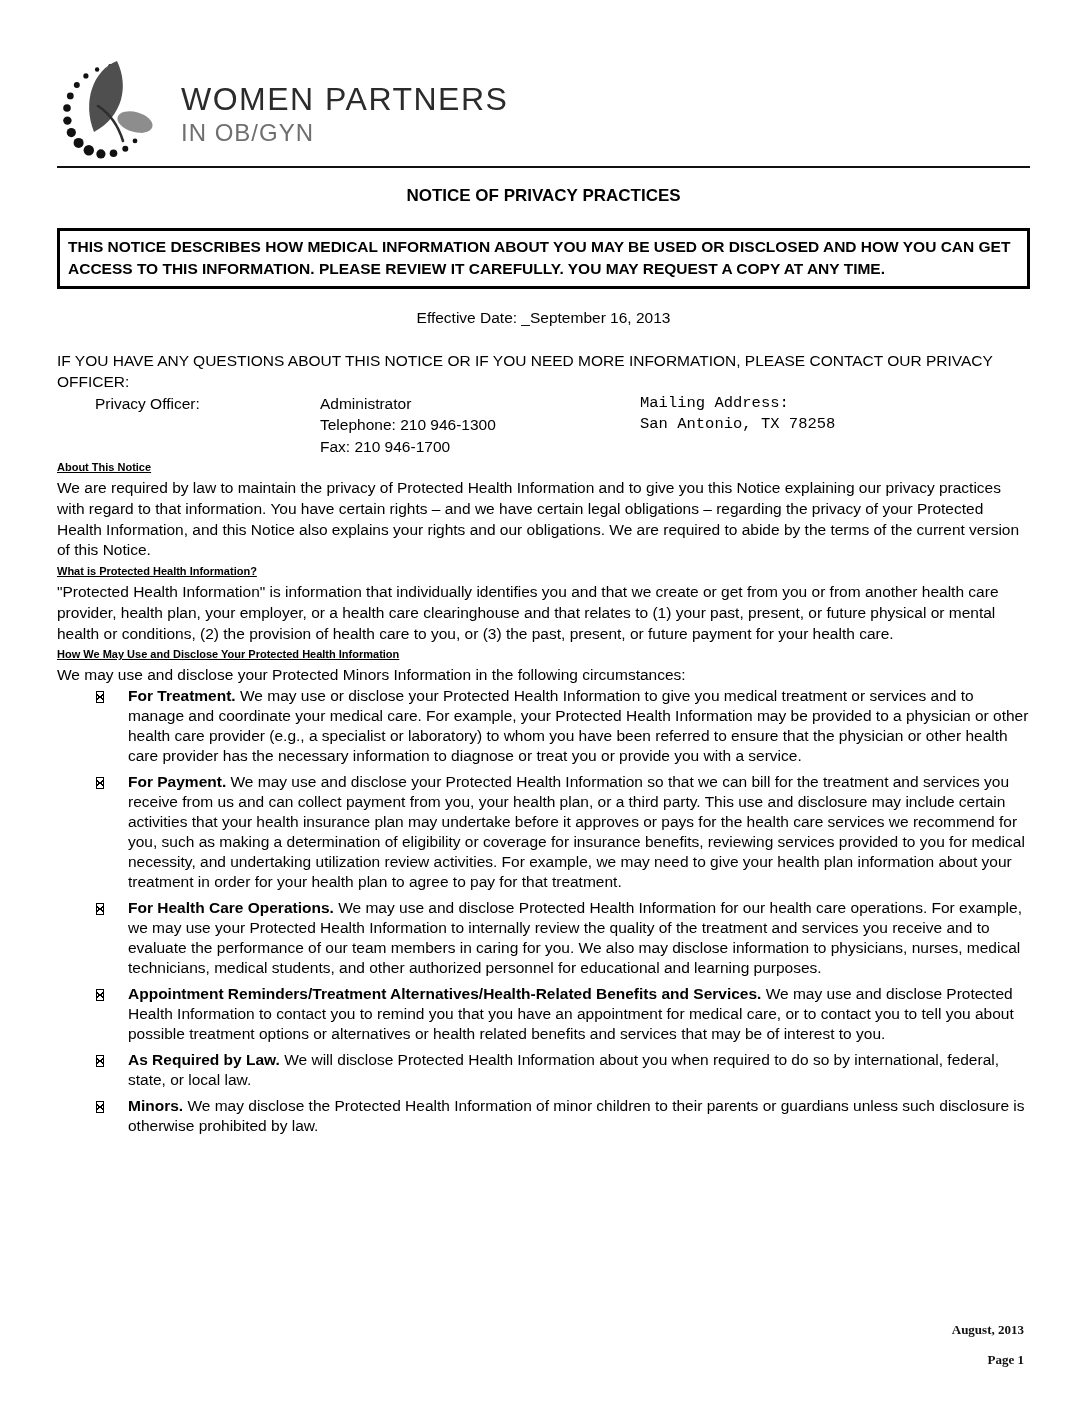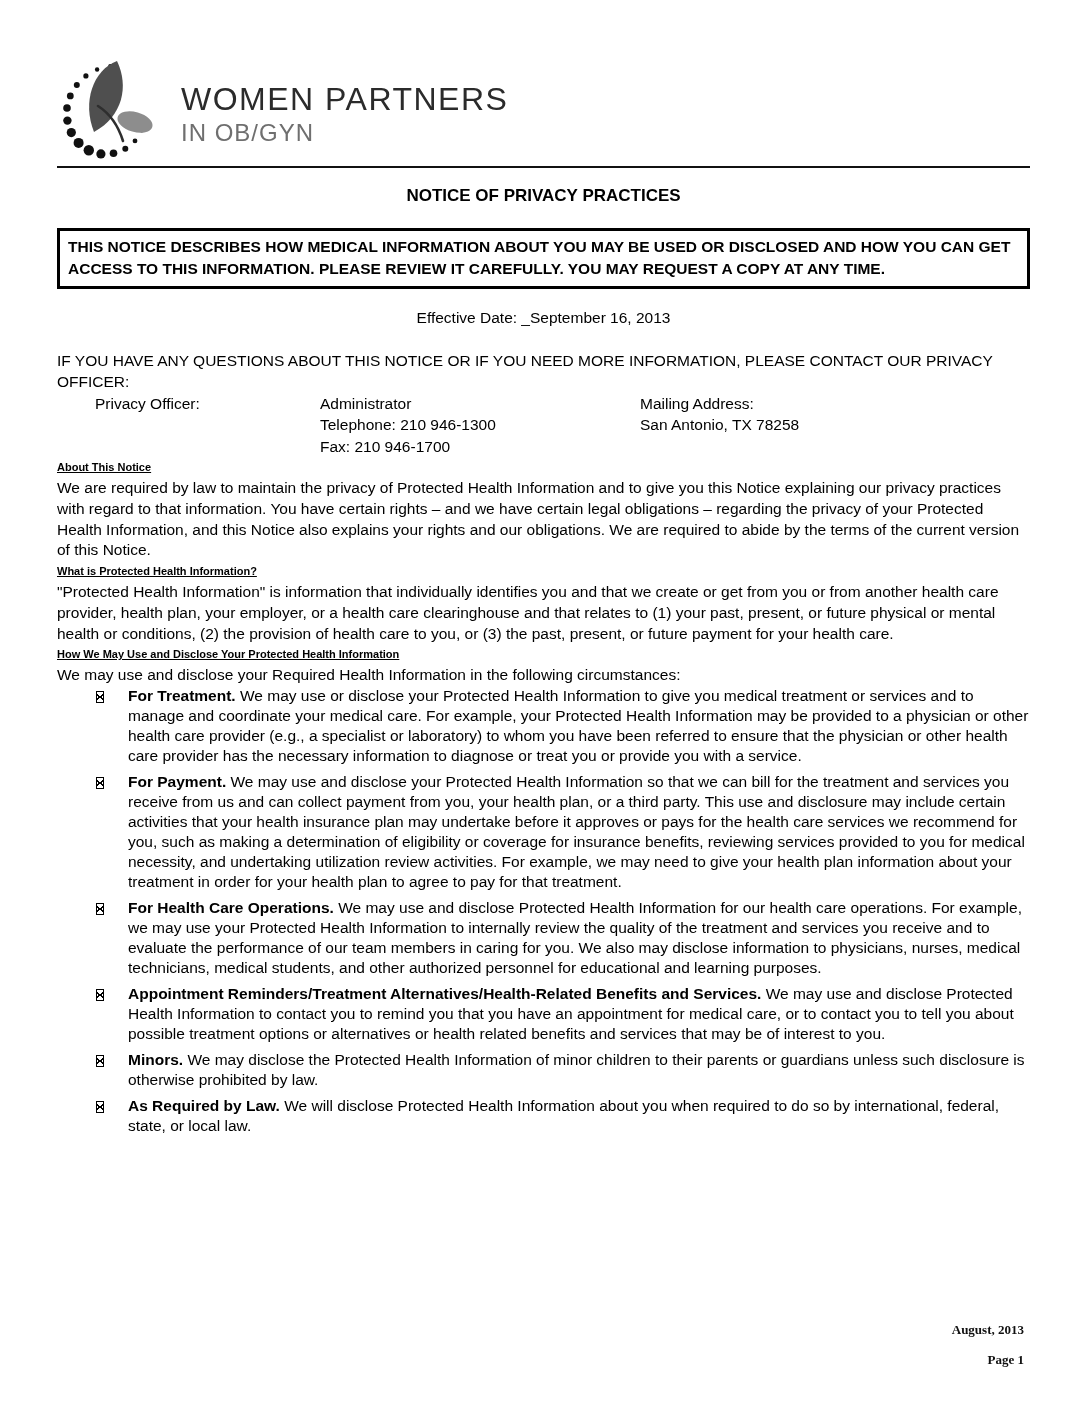--- a/index.html
+++ b/index.html
@@ -23,21 +23,21 @@
   .notice-box {
     border:3px solid #000; margin-top:21px; padding:5px 8px 7px 8px;
     font-weight:700; line-height:21.8px;
   }
   
   .effective { margin-top:19px;text-align:center; }
   .contact-intro { margin-top:22px; }
   .officer-grid { display:flex; margin-top:0; }
   .officer-grid .oc1 { width:263px; padding-left:38px; }
   .officer-grid .oc2 { width:320px; }
-  .officer-grid .oc3 { flex:1; }
+  .officer-grid .oc3 { flex:1;font-family:Liberation Mono, monospace; }
   .officer-grid div > div { line-height:21.5px; }
   
   .sec-heading { font-size:11px; font-weight:700; text-decoration:underline; display:block; }
   .sec-body { }
   
   .bullets { list-style:none; }
   .bullets li { display:flex; align-items:flex-start; line-height:20px; margin-bottom:6px;justify-content:flex-end; }
   .tofu {
     display:inline-block; width:8px; height:12px; border:1px solid #000;
     flex:0 0 auto; margin:5px 24px 0 39px;
@@ -116,46 +116,46 @@
     </div>
   </div>
 
   <h2 class="sec-heading">About This Notice</h2>
   <p class="sec-body">We are required by law to maintain the privacy of Protected Health Information and to give you this Notice explaining our privacy practices with regard to that information. You have certain rights – and we have certain legal obligations – regarding the privacy of your Protected Health Information, and this Notice also explains your rights and our obligations. We are required to abide by the terms of the current version of this Notice.</p>
 
   <h2 class="sec-heading">What is Protected Health Information?</h2>
   <p class="sec-body">"Protected Health Information" is information that individually identifies you and that we create or get from you or from another health care provider, health plan, your employer, or a health care clearinghouse and that relates to (1) your past, present, or future physical or mental health or conditions, (2) the provision of health care to you, or (3) the past, present, or future payment for your health care.</p>
 
   <h2 class="sec-heading">How We May Use and Disclose Your Protected Health Information</h2>
-  <p class="sec-body">We may use and disclose your Required Health Information in the following circumstances:</p>
+  <p class="sec-body">We may use and disclose your Protected Minors Information in the following circumstances:</p>
 
   <ul class="bullets">
     <li>
       <span class="tofu"></span>
       <div class="btext"><span class="lead">For Treatment.</span><span> We may use or disclose your Protected Health Information to give you medical treatment or services and to manage and coordinate your medical care. For example, your Protected Health Information may be provided to a physician or other health care provider (e.g., a specialist or laboratory) to whom you have been referred to ensure that the physician or other health care provider has the necessary information to diagnose or treat you or provide you with a service.</span></div>
     </li>
     <li>
       <span class="tofu"></span>
       <div class="btext"><span class="lead">For Payment.</span><span> We may use and disclose your Protected Health Information so that we can bill for the treatment and services you receive from us and can collect payment from you, your health plan, or a third party. This use and disclosure may include certain activities that your health insurance plan may undertake before it approves or pays for the health care services we recommend for you, such as making a determination of eligibility or coverage for insurance benefits, reviewing services provided to you for medical necessity, and undertaking utilization review activities.  For example, we may need to give your health plan information about your treatment in order for your health plan to agree to pay for that treatment.</span></div>
     </li>
     <li>
       <span class="tofu"></span>
       <div class="btext"><span class="lead">For Health Care Operations.</span><span> We may use and disclose Protected Health Information for our health care operations. For example, we may use your Protected Health Information to internally review the quality of the treatment and services you receive and to evaluate the performance of our team members in caring for you. We also may disclose information to physicians, nurses, medical technicians, medical students, and other authorized personnel for educational and learning purposes.</span></div>
     </li>
     <li>
       <span class="tofu"></span>
       <div class="btext"><span class="lead">Appointment Reminders/Treatment Alternatives/Health-Related Benefits and Services.</span><span> We may use and disclose Protected Health Information to contact you to remind you that you have an appointment for medical care, or to contact you to tell you about possible treatment options or alternatives or health related benefits and services that may be of interest to you.</span></div>
     </li>
     <li>
       <span class="tofu"></span>
-      <div class="btext"><span class="lead">Minors.</span><span> We may disclose the Protected Health Information of minor children to their parents or guardians unless such disclosure is otherwise prohibited by law.</span></div>
+      <div class="btext"><span class="lead">As Required by Law.</span><span> We will disclose Protected Health Information about you when required to do so by international, federal, state, or local law.</span></div>
     </li>
     <li>
       <span class="tofu"></span>
-      <div class="btext"><span class="lead">As Required by Law.</span><span> We will disclose Protected Health Information about you when required to do so by international, federal, state, or local law.</span></div>
+      <div class="btext"><span class="lead">Minors.</span><span> We may disclose the Protected Health Information of minor children to their parents or guardians unless such disclosure is otherwise prohibited by law.</span></div>
     </li>
   </ul>
 
   <div class="page-footer">
     <div class="f1">August, 2013</div>
     <div class="f2">Page 1</div>
   </div>
 
 </div>
 

